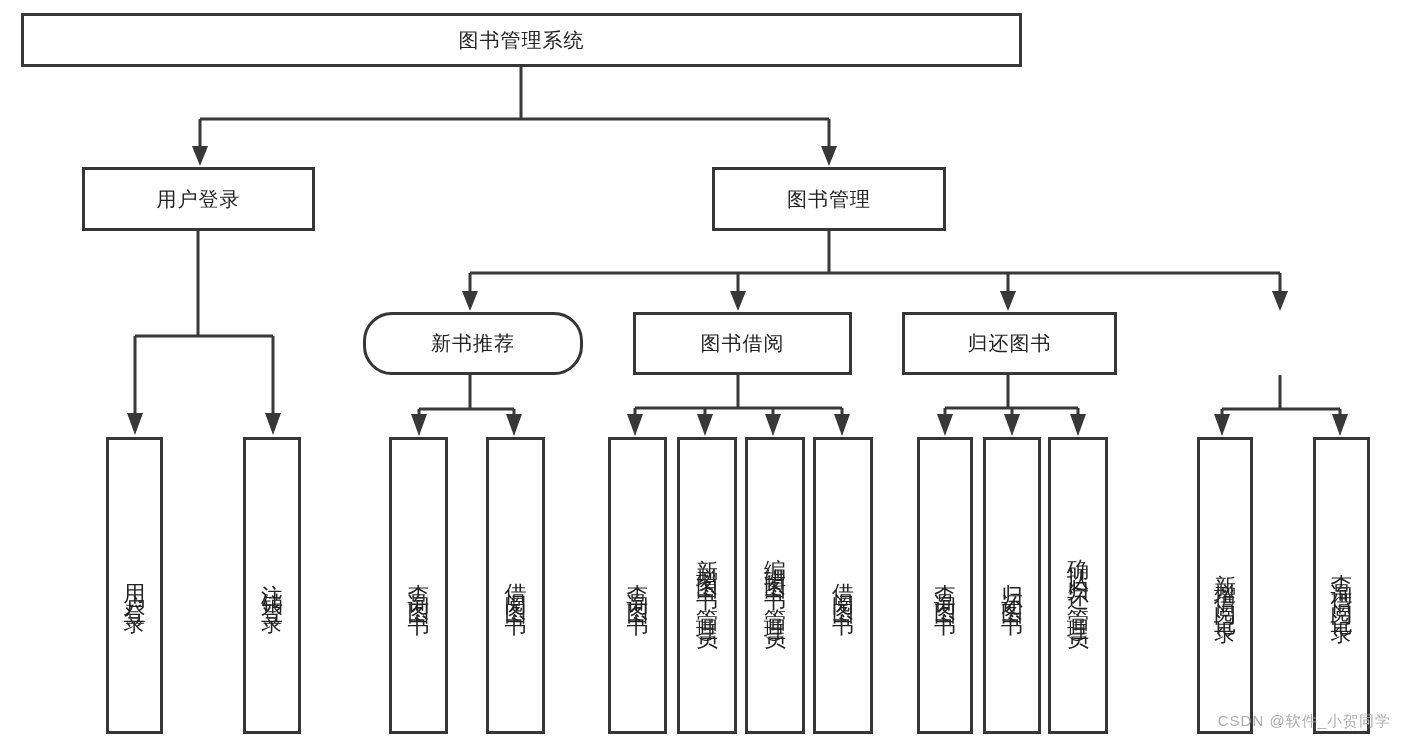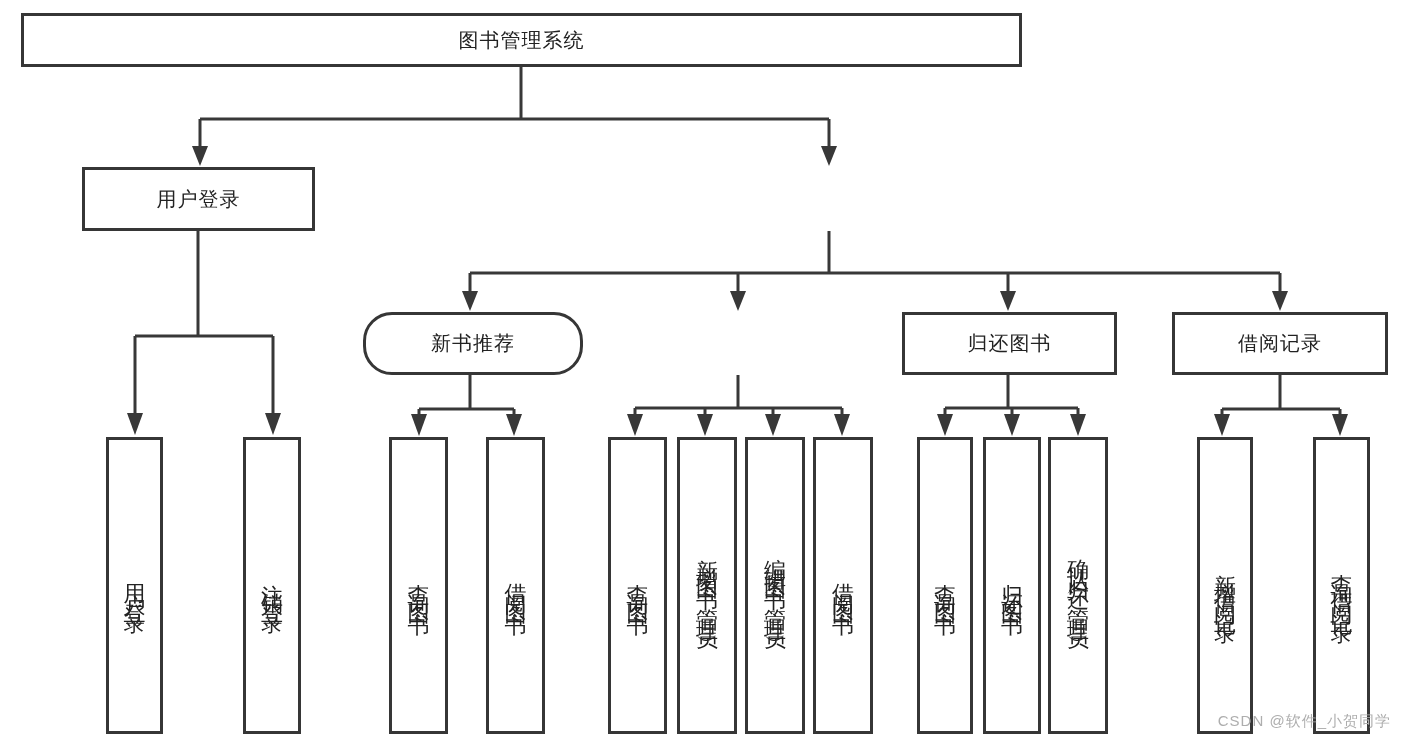--- a/index.html
+++ b/index.html
@@ -131,30 +131,33 @@
     </g>
   </svg>
 
   <div class="box" id="root">
     <span class="hlabel">图书管理系统</span>
   </div>
 
   <div class="box" id="l2a">
     <span class="hlabel">用户登录</span>
   </div>
+  <div class="box" id="l2b">
+    <span class="hlabel">图书管理</span>
+  </div>
 
   <div class="box" id="l3a">
     <span class="hlabel">新书推荐</span>
   </div>
+  <div class="box" id="l3b">
+    <span class="hlabel">图书借阅</span>
+  </div>
   <div class="box" id="l3c">
     <span class="hlabel">归还图书</span>
   </div>
-  <div class="box" id="l3d">
-    <span class="hlabel">借阅记录</span>
-  </div>
 
   <div class="box leaf" id="g1a">
     <span class="vtext">用户登录</span>
   </div>
   <div class="box leaf" id="g1b">
     <span class="vtext">注销登录</span>
   </div>
 
   <div class="box leaf" id="g2a">
     <span class="vtext">查询图书</span>

